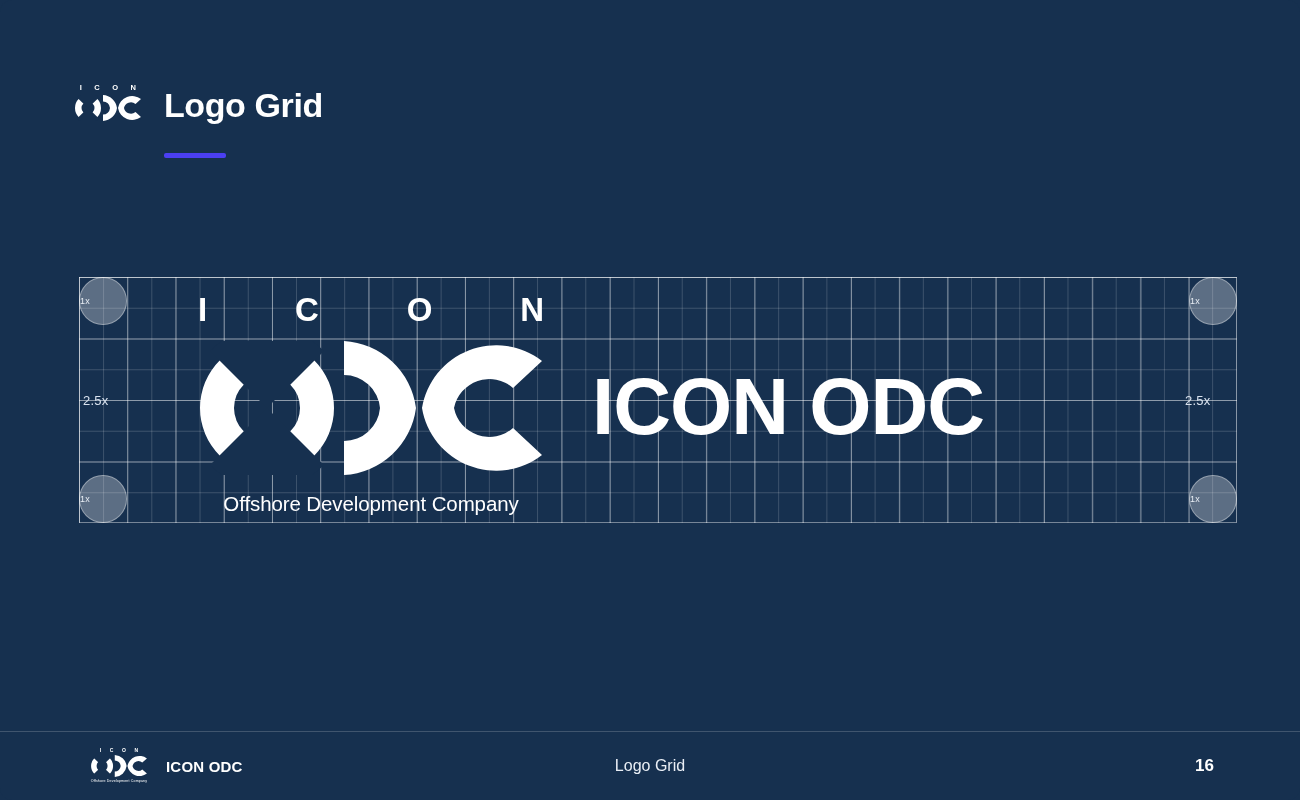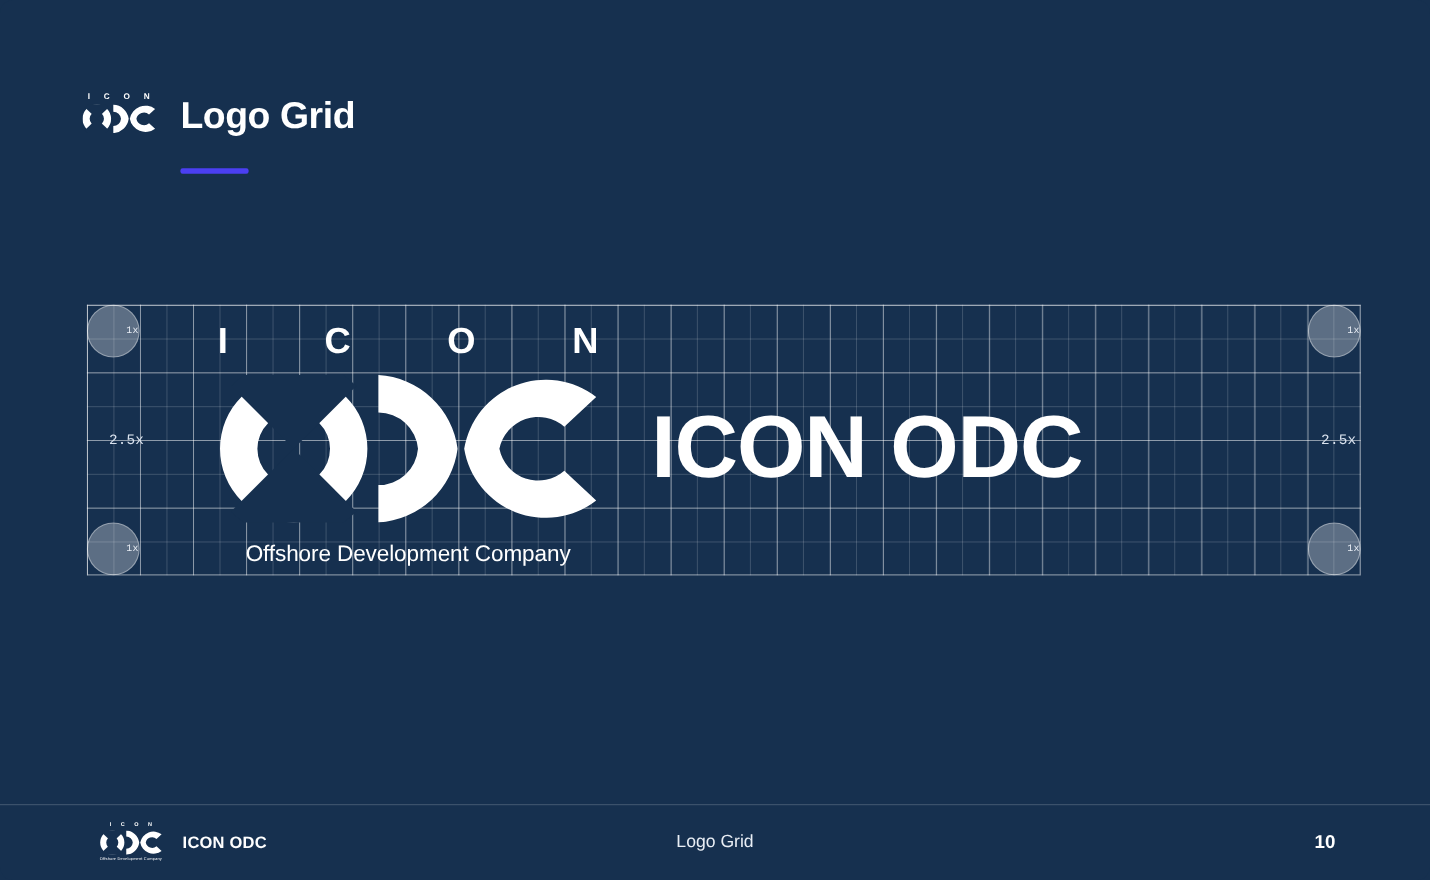--- a/index.html
+++ b/index.html
@@ -84,26 +84,25 @@
     background-position:0 0;
   }
   .grid-border {
     position:absolute; inset:0;
     border:1px solid rgba(255,255,255,0.42);
   }
 
   
   .marker {
     position:absolute;
-    display:flex; align-items:center; justify-content:flex-end;
+    display:flex; align-items:center; justify-content:flex-start;
     color:#e8edf4;
     font-size:9px;
     letter-spacing:0.2px;
     user-select:none;
-    font-family:Liberation Mono, monospace;
   }
   .marker-circle {
     width:48px; height:48px;
     border-radius:50%;
     background:rgba(255,255,255,0.30);
     border:1px solid rgba(255,255,255,0.35);
   }
   .m-tl { left:0px;    top:0px; }
   .m-tr { right:0px;   top:0px; }
   .m-bl { left:0px;    bottom:0px; }
@@ -330,16 +329,16 @@
           <path fill="#16304f" d="M26,26 L4,47 A31,31 0 0,0 48,47 Z"></path>
           <path fill="#ffffff" d="M84,26 A30,30 0 0,0 56,0 L56,13 A14,14 0 0,1 70,26 A14,14 0 0,1 56,39 L56,52 A30,30 0 0,0 84,26 Z"></path>
           <path fill="#ffffff" d="M56,0 A26,26 0 0,0 56,52 A26,26 0 0,1 56,0 Z"></path>
           <path fill="#ffffff" d="M132,8 L121,18 A14,14 0 0,0 98,26 A14,14 0 0,0 121,34 L132,44 A29,29 0 0,1 86,26 A29,29 0 0,1 132,8 Z"></path>
         </svg>
         <div class="sub">Offshore Development Company</div>
       </div>
       <div class="footer-name">ICON ODC</div>
     </div>
 
-    <div class="footer-page">10</div>
+    <div class="footer-page">16</div>
   </div>
 
 </div>
 
 </body></html>

